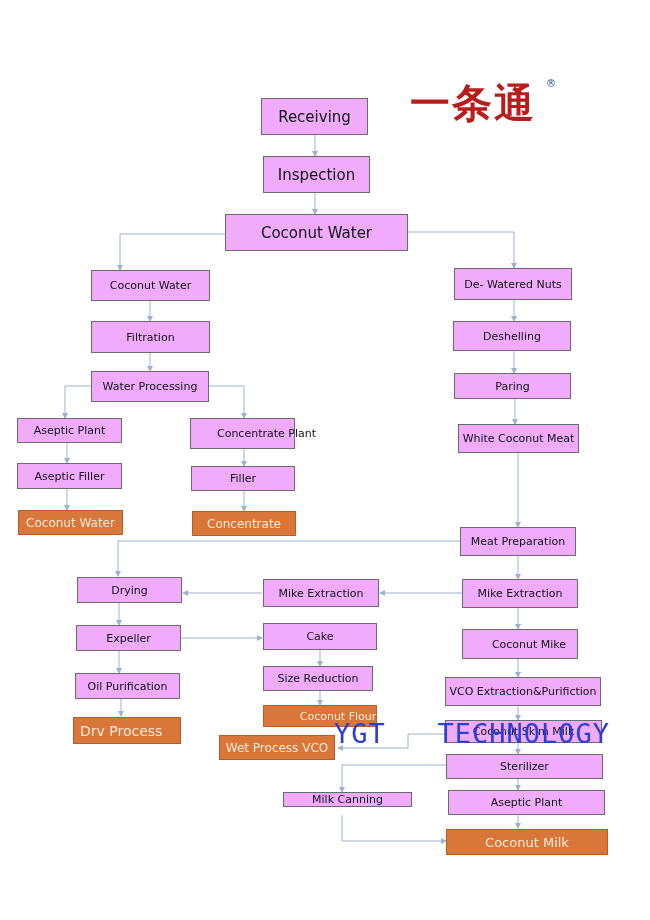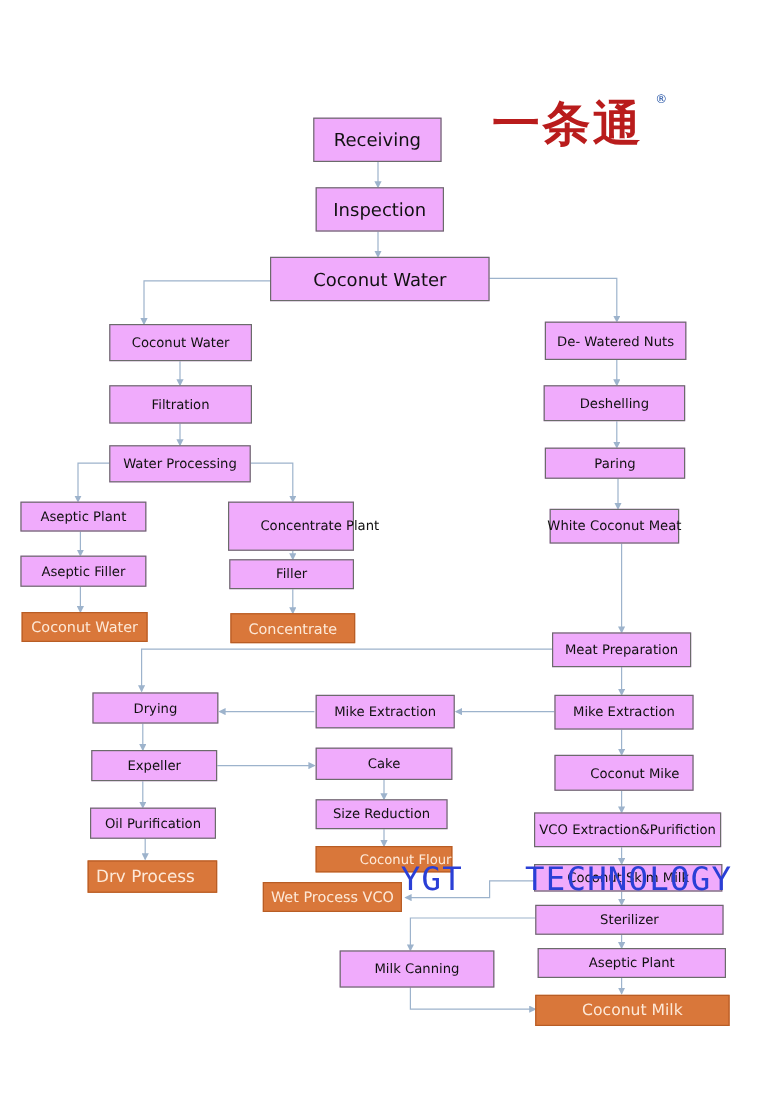--- a/index.html
+++ b/index.html
@@ -72,40 +72,40 @@
 <div class="box big" style="left:261px;top:98px;width:107px;height:37px;">Receiving</div>
 <div class="box big" style="left:263px;top:156px;width:107px;height:37px;">Inspection</div>
 <div class="box big" style="left:225px;top:214px;width:183px;height:37px;">Coconut Water</div>
 
 <div class="box" style="left:91px;top:270px;width:119px;height:31px;">Coconut Water</div>
 <div class="box" style="left:91px;top:321px;width:119px;height:32px;">Filtration</div>
 <div class="box" style="left:91px;top:371px;width:118px;height:31px;">Water Processing</div>
 <div class="box" style="left:17px;top:418px;width:105px;height:25px;">Aseptic Plant</div>
 <div class="box" style="left:17px;top:463px;width:105px;height:26px;">Aseptic Filler</div>
 <div class="box out" style="left:18px;top:510px;width:105px;height:25px;">Coconut Water</div>
-<div class="box" style="left:190px;top:418px;width:105px;height:41px;padding-left:48px;">Concentrate Plant</div>
+<div class="box" style="left:190px;top:418px;width:105px;height:31px;padding-left:48px;">Concentrate Plant</div>
 <div class="box" style="left:191px;top:466px;width:104px;height:25px;">Filler</div>
 <div class="box out" style="left:192px;top:511px;width:104px;height:25px;">Concentrate</div>
 
 <div class="box" style="left:454px;top:268px;width:118px;height:32px;">De- Watered Nuts</div>
 <div class="box" style="left:453px;top:321px;width:118px;height:30px;">Deshelling</div>
 <div class="box" style="left:454px;top:373px;width:117px;height:26px;">Paring</div>
-<div class="box" style="left:458px;top:424px;width:108px;height:29px;">White Coconut Meat</div>
+<div class="box" style="left:458px;top:424px;width:121px;height:29px;">White Coconut Meat</div>
 <div class="box" style="left:460px;top:527px;width:116px;height:29px;">Meat Preparation</div>
 <div class="box" style="left:462px;top:579px;width:116px;height:29px;">Mike Extraction</div>
 <div class="box" style="left:263px;top:579px;width:116px;height:28px;">Mike Extraction</div>
 <div class="box" style="left:77px;top:577px;width:105px;height:26px;">Drying</div>
 <div class="box" style="left:76px;top:625px;width:105px;height:26px;">Expeller</div>
 <div class="box" style="left:75px;top:673px;width:105px;height:26px;">Oil Purification</div>
 <div class="box out big2" style="left:73px;top:717px;width:108px;height:27px;">Drv Process</div>
 <div class="box" style="left:263px;top:623px;width:114px;height:27px;">Cake</div>
 <div class="box" style="left:263px;top:666px;width:110px;height:25px;">Size Reduction</div>
 <div class="box out" style="left:263px;top:705px;width:114px;height:22px;font-size:11px;padding-left:36px;">Coconut Flour</div>
 <div class="box out" style="left:219px;top:735px;width:116px;height:25px;">Wet Process VCO</div>
 <div class="box" style="left:462px;top:629px;width:116px;height:30px;padding-left:18px;">Coconut Mike</div>
 <div class="box" style="left:445px;top:677px;width:156px;height:29px;">VCO Extraction&amp;Purifiction</div>
 <div class="box" style="left:445px;top:720px;width:157px;height:23px;">Coconut Skim Milk</div>
 <div class="box" style="left:446px;top:754px;width:157px;height:25px;">Sterilizer</div>
 <div class="box" style="left:448px;top:790px;width:157px;height:25px;">Aseptic Plant</div>
-<div class="box" style="left:283px;top:792px;width:129px;height:31px;">Milk Canning</div>
+<div class="box" style="left:283px;top:792px;width:129px;height:15px;">Milk Canning</div>
 <div class="box out" style="left:446px;top:829px;width:162px;height:26px;font-size:13px;">Coconut Milk</div>
 
 <div class="watermark">YGT   TECHNOLOGY</div>
 
 </body></html>

